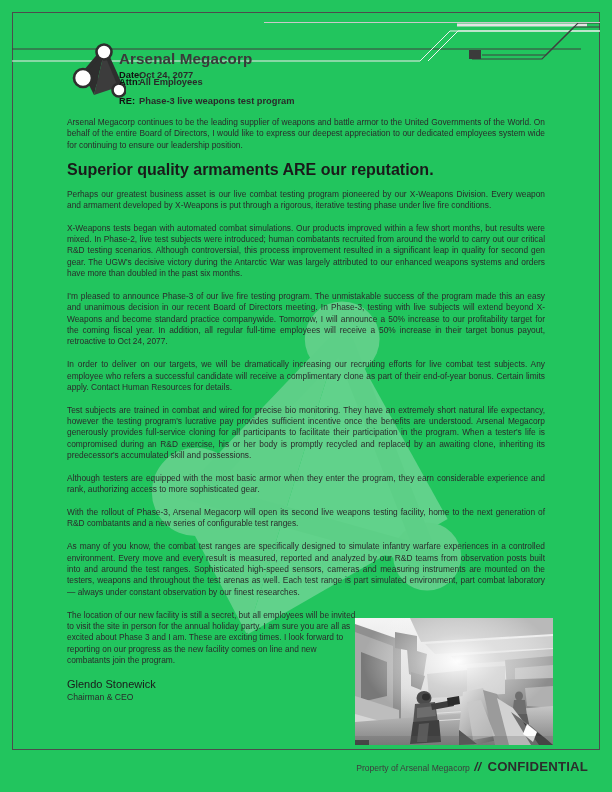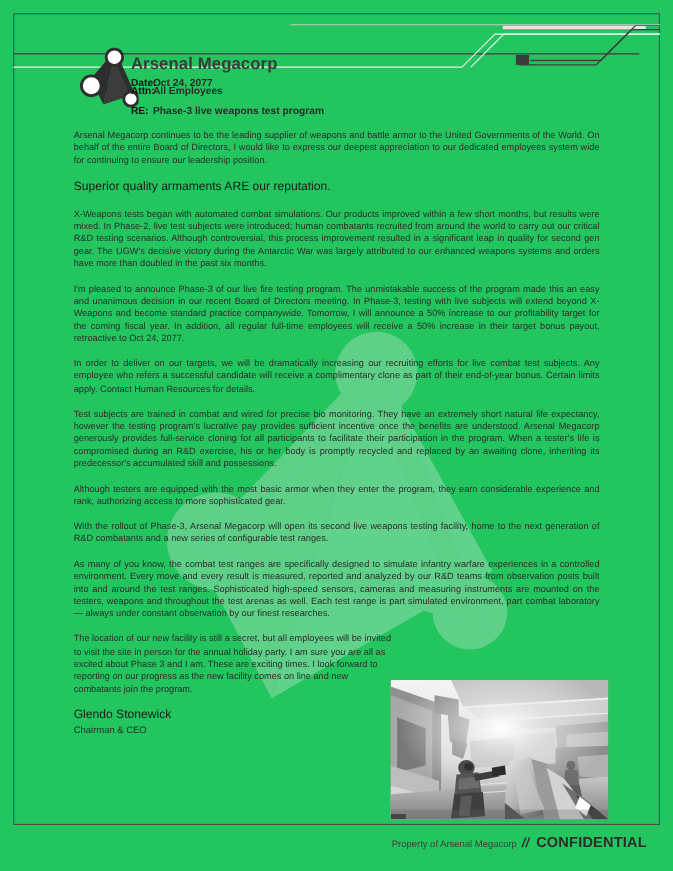--- a/index.html
+++ b/index.html
@@ -82,22 +82,22 @@
   p.para {
     margin: 0 0 11.5px 0;
     font-size: 8.35px;
     line-height: 11.35px;
     color: #2b2b2b;
     text-align: justify;
     hyphens: none;
   }
   h2.headline {
     margin: 4px 0 12px 0;
-    font-size: 11px;
-    font-weight: normal;
+    font-size: 16px;
+    font-weight: bold;
     line-height: 14px;
     color: #1a1a1a;
   }
 
   
   p.para-wrap {
     width: 292px;
     text-align: left;
   }
 
@@ -214,20 +214,21 @@
     <div class="meta-row" style="left:107px; top:83px;">
       <span class="meta-label">RE:</span><span class="meta-value">Phase-3 live weapons test program</span>
     </div>
   </div>
 
   <div id="body">
     <p class="para">Arsenal Megacorp continues to be the leading supplier of weapons and battle armor to the United Governments of the World. On behalf of the entire Board of Directors, I would like to express our deepest appreciation to our dedicated employees system wide for continuing to ensure our leadership position.</p>
 
     <h2 class="headline">Superior quality armaments ARE our reputation.</h2>
 
+    <p class="para">Perhaps our greatest business asset is our live combat testing program pioneered by our X-Weapons Division. Every weapon and armament developed by X-Weapons is put through a rigorous, iterative testing phase under live fire conditions.</p>
     <p class="para">X-Weapons tests began with automated combat simulations. Our products improved within a few short months, but results were mixed. In Phase-2, live test subjects were introduced; human combatants recruited from around the world to carry out our critical R&amp;D testing scenarios. Although controversial, this process improvement resulted in a significant leap in quality for second gen gear. The UGW's decisive victory during the Antarctic War was largely attributed to our enhanced weapons systems and orders have more than doubled in the past six months.</p>
     <p class="para">I'm pleased to announce Phase-3 of our live fire testing program. The unmistakable success of the program made this an easy and unanimous decision in our recent Board of Directors meeting. In Phase-3, testing with live subjects will extend beyond X-Weapons and become standard practice companywide. Tomorrow, I will announce a 50% increase to our profitability target for the coming fiscal year. In addition, all regular full-time employees will receive a 50% increase in their target bonus payout, retroactive to Oct 24, 2077.</p>
     <p class="para">In order to deliver on our targets, we will be dramatically increasing our recruiting efforts for live combat test subjects. Any employee who refers a successful candidate will receive a complimentary clone as part of their end-of-year bonus. Certain limits apply. Contact Human Resources for details.</p>
     <p class="para">Test subjects are trained in combat and wired for precise bio monitoring. They have an extremely short natural life expectancy, however the testing program's lucrative pay provides sufficient incentive once the benefits are understood. Arsenal Megacorp generously provides full-service cloning for all participants to facilitate their participation in the program. When a tester's life is compromised during an R&amp;D exercise, his or her body is promptly recycled and replaced by an awaiting clone, inheriting its predecessor's accumulated skill and possessions.</p>
     <p class="para">Although testers are equipped with the most basic armor when they enter the program, they earn considerable experience and rank, authorizing access to more sophisticated gear.</p>
     <p class="para">With the rollout of Phase-3, Arsenal Megacorp will open its second live weapons testing facility, home to the next generation of R&amp;D combatants and a new series of configurable test ranges.</p>
     <p class="para">As many of you know, the combat test ranges are specifically designed to simulate infantry warfare experiences in a controlled environment. Every move and every result is measured, reported and analyzed by our R&amp;D teams from observation posts built into and around the test ranges. Sophisticated high-speed sensors, cameras and measuring instruments are mounted on the testers, weapons and throughout the test arenas as well. Each test range is part simulated environment, part combat laboratory — always under constant observation by our finest researches.</p>
 
     <p class="para para-wrap">The location of our new facility is still a secret, but all employees will be invited to visit the site in person for the annual holiday party. I am sure you are all as excited about Phase 3 and I am. These are exciting times. I look forward to reporting on our progress as the new facility comes on line and new combatants join the program.</p>
 

